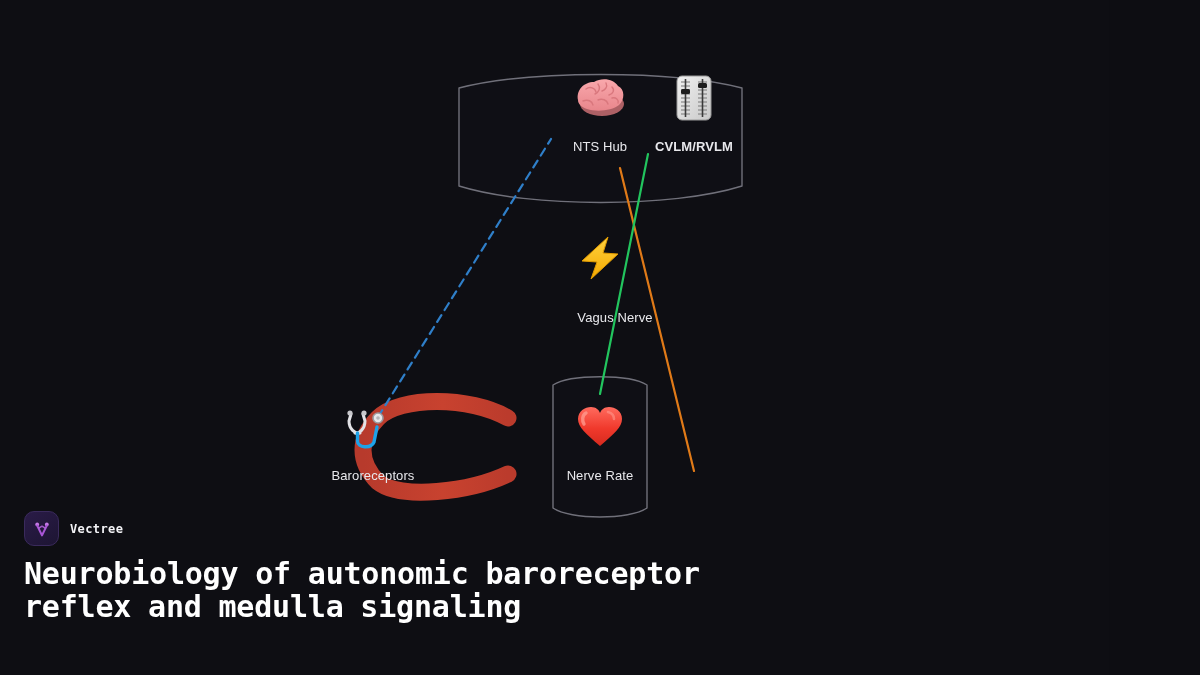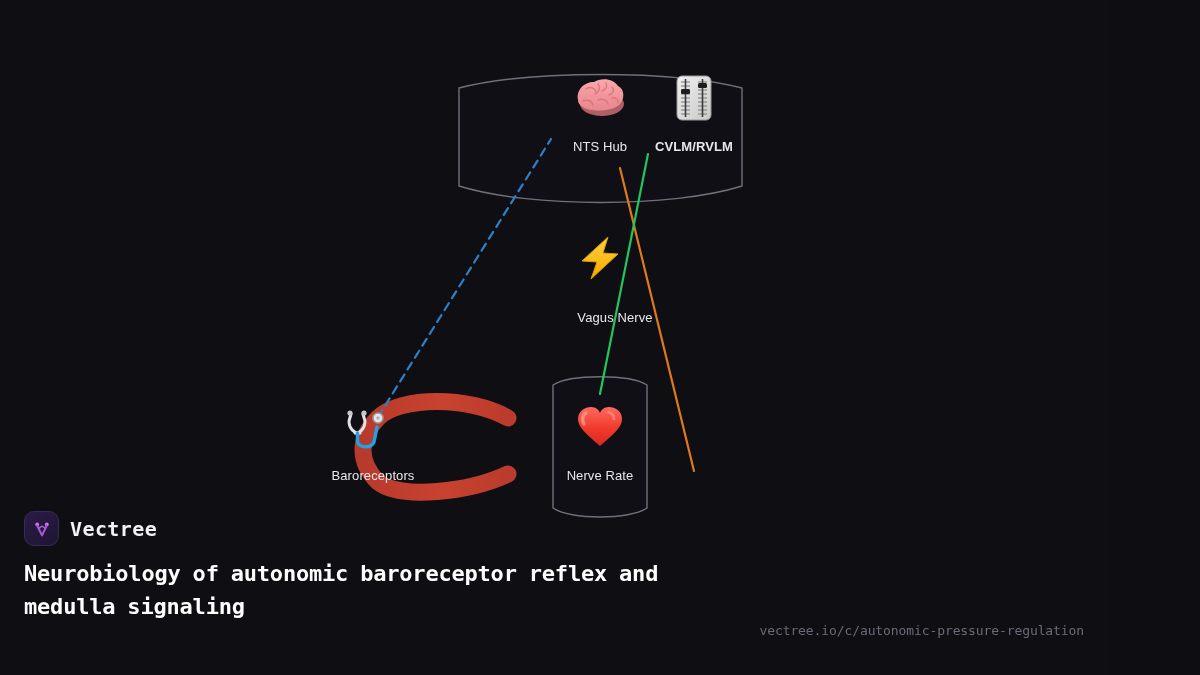--- a/index.html
+++ b/index.html
@@ -59,29 +59,29 @@
     background: linear-gradient(145deg, #2a1b47 0%, #1d1533 100%);
     border: 1px solid #3a2a5c;
     display: flex;
     align-items: center;
     justify-content: center;
     flex: 0 0 auto;
   }
   #brand-name {
     color: #f2f2f5;
     font-family: "DejaVu Sans Mono", "Liberation Mono", monospace;
-    font-size: 20px;
+    font-size: 12px;
     font-weight: bold;
     letter-spacing: 0.4px;
   }
   #page-title {
     margin: 12px 0 0 0;
     color: #ffffff;
     font-family: "DejaVu Sans Mono", "Liberation Mono", monospace;
-    font-size: 22px;
+    font-size: 30px;
     font-weight: bold;
     line-height: 33px;
     letter-spacing: -0.2px;
     max-width: 700px;
     word-spacing: -1px;
   }
   #footer-url {
     position: absolute;
     right: 25px;
     top: 623px;
@@ -242,15 +242,14 @@
           <path d="M 5.2 6.6 L 10 16.4 L 14.8 6.6" fill="none" stroke="#a855d6" stroke-width="2.1" stroke-linecap="round" stroke-linejoin="round"></path>
           <path d="M 7.0 9.0 L 10 7.2 L 13.0 9.0" fill="none" stroke="#b968e0" stroke-width="1.5" stroke-linecap="round" stroke-linejoin="round" opacity="0.85"></path>
         </svg>
       </div>
       <div id="brand-name">Vectree</div>
     </div>
 
     <h1 id="page-title">Neurobiology of autonomic baroreceptor reflex and medulla signaling</h1>
   </div>
 
-  <div id="footer-url">vectree.io/c/autonomic-pressure-regulation</div>
 
 </div>
 
 </body></html>

